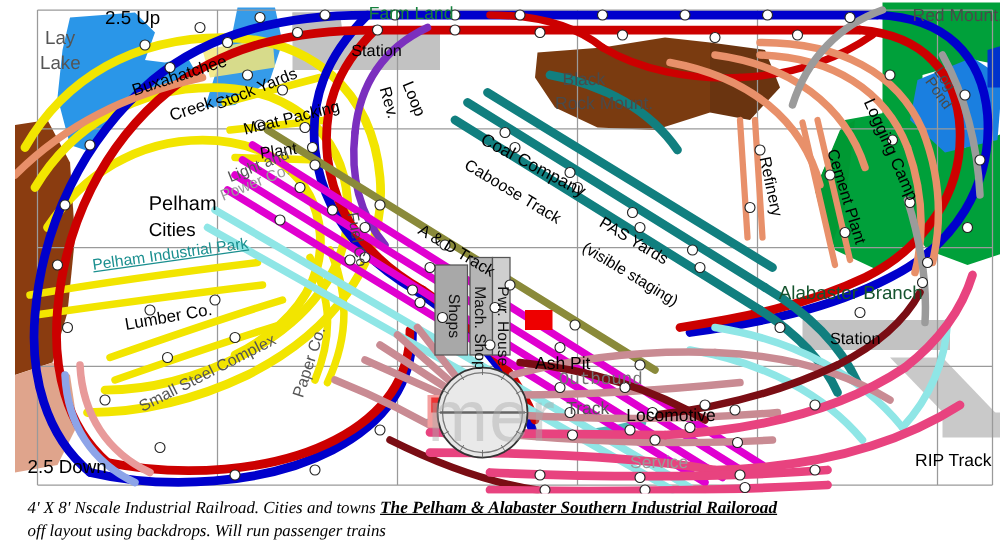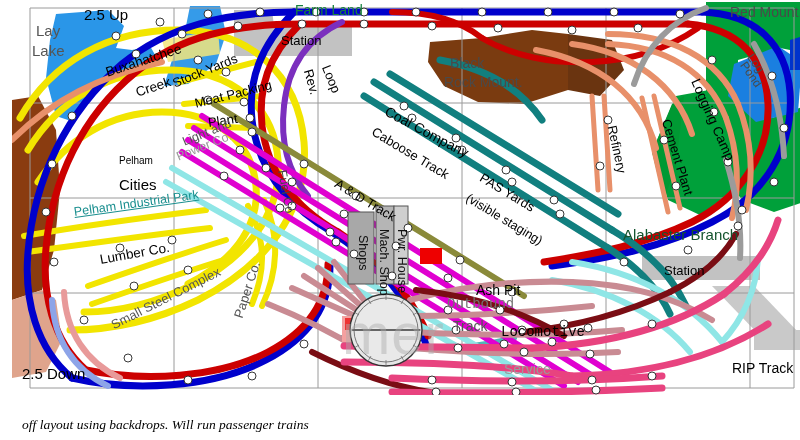--- a/index.html
+++ b/index.html
@@ -368,21 +368,21 @@
         <div class="lbl" style="left: 20px; top: 42px; font-size: 15px; color: rgb(85, 85, 85); text-align: right;">Lake</div>
         <div class="lbl" style="left: 283px; top: 2px; font-size: 14px; color: #15803d;">Farm Land</div>
         <div class="lbl" style="left: 269px; top: 33px; font-size: 13px; color: rgb(0, 0, 0);">Station</div>
         <div class="lbl" style="left: 438px; top: 55px; font-size: 14px; color: rgb(74, 74, 74);">Black</div>
         <div class="lbl" style="left: 432px; top: 74px; font-size: 14px; color: rgb(74, 74, 74);">Rock Mount.</div>
         <div class="lbl" style="left: 718px; top: 4px; font-size: 14px; color: rgb(74, 74, 74);">Red Mount.</div>
         <div class="lbl" style="left: 738px; top: 48px; font-size: 12px; color: rgb(74, 74, 74); transform: rotate(55deg);">Log</div>
         <div class="lbl" style="left: 731px; top: 56px; font-size: 12px; color: rgb(74, 74, 74); transform: rotate(55deg);">Pond</div>
         <div class="lbl" style="left: 94px; top: 65px; font-size: 13.5px; color: rgb(0, 0, 0); transform: rotate(-18deg);">Buxahatchee</div>
         <div class="lbl" style="left: 124px; top: 85px; font-size: 13.5px; color: rgb(0, 0, 0); transform: rotate(-18deg);">Creek</div>
-        <div class="lbl" style="left: 107px; top: 155px; font-size: 10px; color: rgb(0, 0, 0);">Pelham</div>
+        <div class="lbl" style="left: 107px; top: 155px; font-size: 16px; color: rgb(0, 0, 0);">Pelham</div>
         <div class="lbl" style="left: 107px; top: 176px; font-size: 15px; color: rgb(0, 0, 0);">Cities</div>
         <div class="lbl" style="left: 611px; top: 226px; font-size: 15px; color: #14532d;">Alabaster  Branch</div>
         <div class="lbl" style="left: 652px; top: 263px; font-size: 13px; color: rgb(0, 0, 0);">Station</div>
         <div class="lbl" style="left: 161px; top: 76px; font-size: 13px; color: rgb(0, 0, 0); transform: rotate(-22deg);">Stock Yards</div>
         <div class="lbl" style="left: 183px; top: 96px; font-size: 13px; color: rgb(0, 0, 0); transform: rotate(-14deg);">Meat Packing</div>
         <div class="lbl" style="left: 196px; top: 115px; font-size: 13px; color: rgb(0, 0, 0); transform: rotate(-8deg);">Plant</div>
         <div class="lbl" style="left: 171px; top: 135px; font-size: 12.5px; color: rgb(85, 85, 85); transform: rotate(-22deg);">Light and</div>
         <div class="lbl" style="left: 165px; top: 150px; font-size: 12.5px; color: rgb(153, 153, 153); transform: rotate(-22deg);">Power Co.</div>
         <div class="lbl" style="left: 270px; top: 163px; font-size: 12.5px; color: rgb(68, 68, 68); transform: rotate(80deg);">Fuel Co</div>
         <div class="lbl" style="left: 62px; top: 205px; font-size: 12.5px; color: rgb(26, 143, 143); transform: rotate(-8deg); text-decoration: underline;">Pelham Industrial Park</div>
@@ -395,27 +395,30 @@
         <div class="lbl" style="left: 374px; top: 102px; font-size: 14px; color: rgb(0, 0, 0); transform: rotate(28deg);">Coal Company</div>
         <div class="lbl" style="left: 296px; top: 62px; font-size: 13px; color: rgb(0, 0, 0); transform: rotate(74deg);">Rev.</div>
         <div class="lbl" style="left: 314px; top: 58px; font-size: 13px; color: rgb(0, 0, 0); transform: rotate(68deg);">Loop</div>
         <div class="lbl" style="left: 361px; top: 123px; font-size: 13px; color: rgb(0, 0, 0); transform: rotate(31deg);">Caboose Track</div>
         <div class="lbl" style="left: 324px; top: 175px; font-size: 13px; color: rgb(0, 0, 0); transform: rotate(31deg);">A &amp; D Track</div>
         <div class="lbl" style="left: 469px; top: 169px; font-size: 13px; color: rgb(0, 0, 0); transform: rotate(31deg);">PAS Yards</div>
         <div class="lbl" style="left: 455px; top: 190px; font-size: 12.5px; color: rgb(0, 0, 0); transform: rotate(31deg);">(visible staging)</div>
         <div class="lbl" style="left: 351px; top: 228px; font-size: 12.5px; color: rgb(17, 17, 17); transform: rotate(90deg);">Shops</div>
         <div class="lbl" style="left: 372px; top: 222px; font-size: 12.5px; color: rgb(17, 17, 17); transform: rotate(90deg);">Mach. Shop</div>
         <div class="lbl" style="left: 390px; top: 222px; font-size: 12.5px; color: rgb(17, 17, 17); transform: rotate(90deg);">Pwr. House</div>
-        <div class="lbl" style="left: 416px; top: 282px; font-size: 14px; color: rgb(0, 0, 0); margin-left: 48px;">Ash Pit</div>
+        <div class="lbl" style="left: 416px; top: 282px; font-size: 14px; color: rgb(0, 0, 0);">Ash Pit</div>
         <div class="lbl" style="left: 435px; top: 296px; font-size: 14px; color: #737373; font-family: Liberation Mono, monospace;">Outbound</div>
         <div class="lbl" style="left: 441px; top: 318px; font-size: 14px; color: rgb(85, 85, 85);">Track</div>
-        <div class="lbl" style="left: 489px; top: 324px; font-size: 14px; color: rgb(0, 0, 0); font-family: Liberation Mono, monospace;">Locomotive</div>
+        <div class="lbl" style="left: 489px; top: 324px; font-size: 14px; color: rgb(0, 0, 0);">Locomotive</div>
         <div class="lbl" style="left: 492px; top: 361px; font-size: 14px; color: rgb(154, 154, 154);">Service</div>
         <div class="lbl" style="left: 720px; top: 360px; font-size: 14px; color: rgb(0, 0, 0);">RIP Track</div>
       </div>
 
     <div class="wm">mer</div>
   </div>
 
   <div class="cap">
+    <div class="capline l1">
+      <span>4' X 8'  Nscale  Industrial Railroad. Cities and towns </span><b>The Pelham &amp; Alabaster Southern Industrial Railoroad</b>
+    </div>
     <div class="capline l2">off layout using backdrops. Will run passenger trains</div>
   </div>
 </div>
 
 </body></html>

